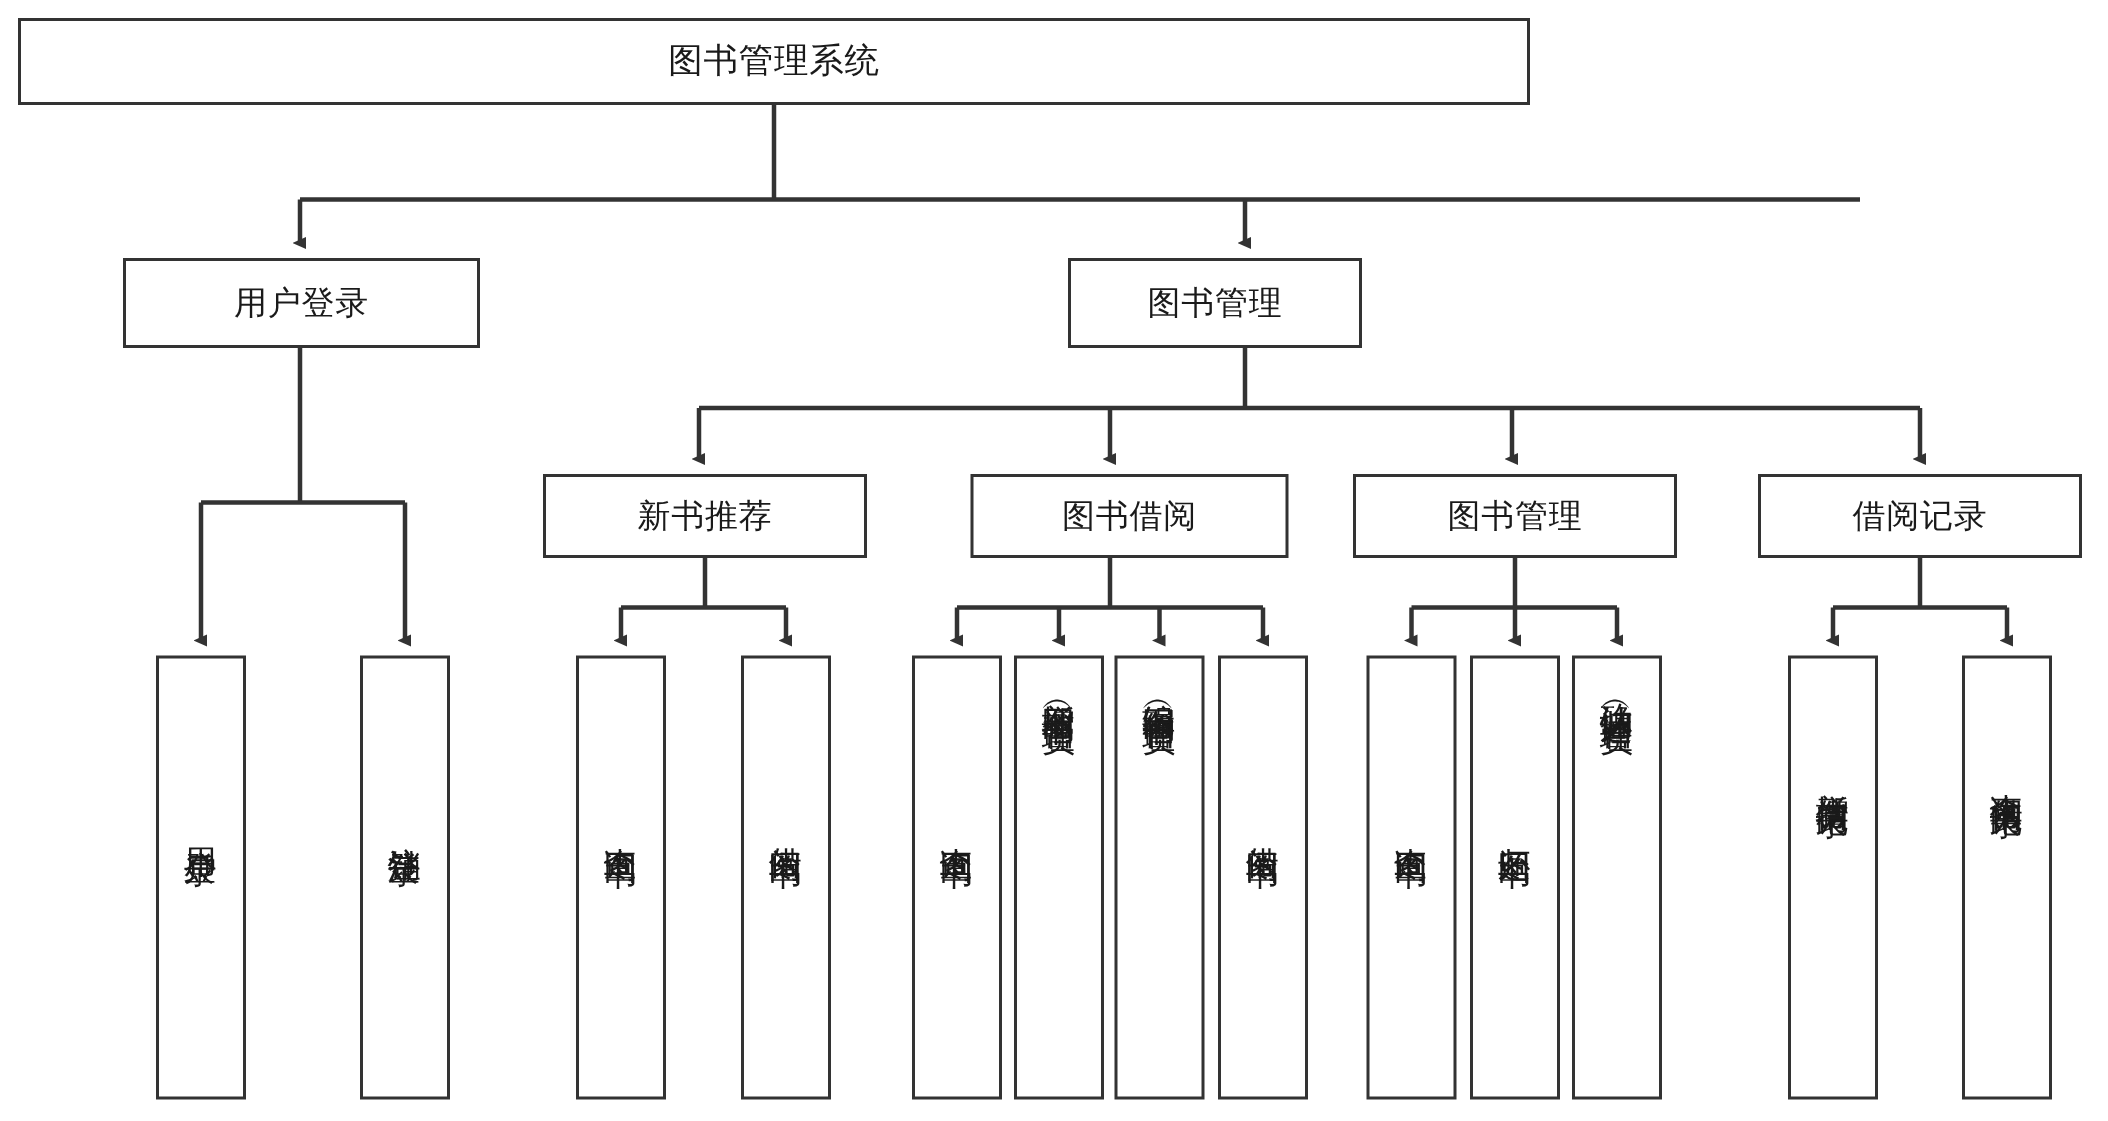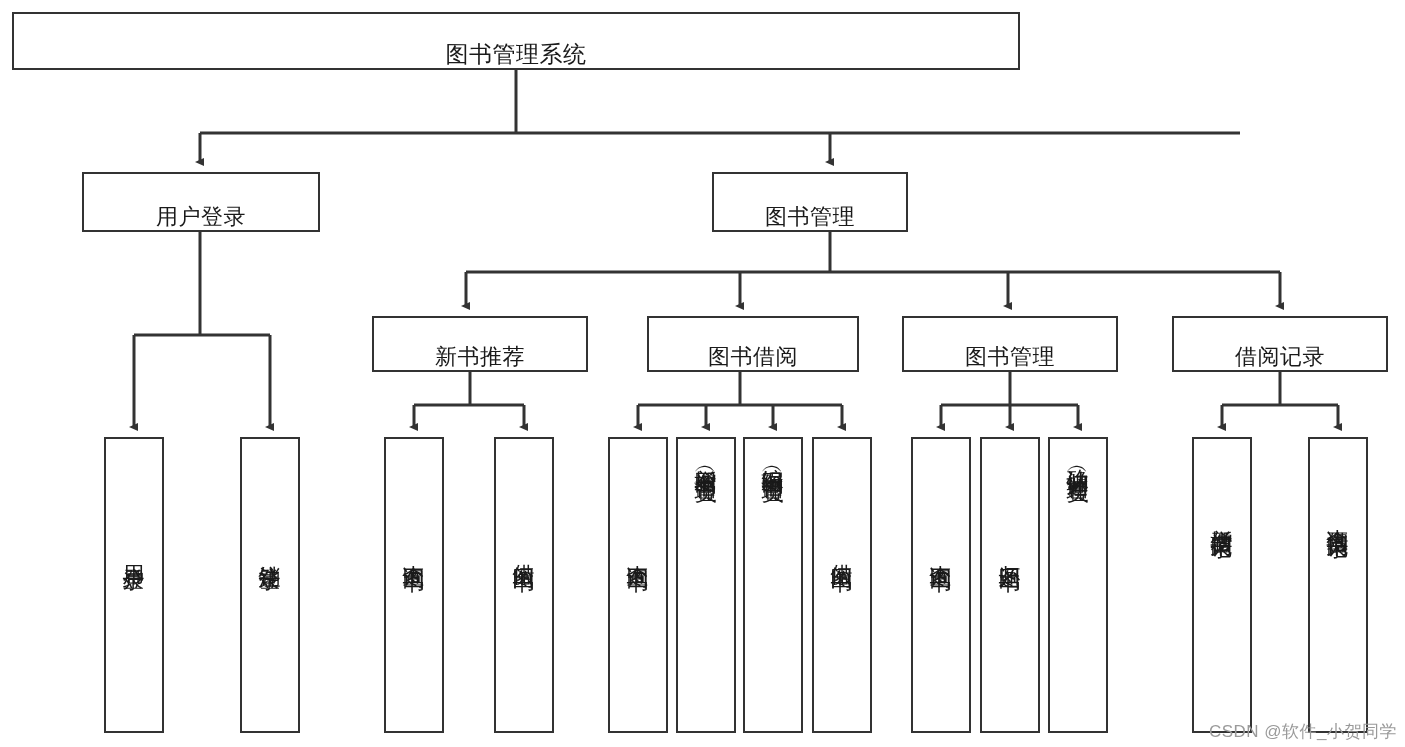--- a/index.html
+++ b/index.html
@@ -25,21 +25,21 @@
     width: 1405px;
     height: 747px;
     pointer-events: none;
   }
   .node {
     position: absolute;
     box-sizing: border-box;
     border: 2px solid #333333;
     background: #ffffff;
     display: flex;
-    align-items: flex-end;
+    align-items: center;
     justify-content: center;
     color: #1a1a1a;
     z-index: 2;
   }
   .node .label {
     display: block;
     text-align: center;
     line-height: 1.18;
     letter-spacing: 0.5px;
   }
@@ -138,21 +138,21 @@
     <span class="label">图书管理系统</span>
   </div>
 
   <div class="node horizontal" style="left:82px; top:172px; width:238px; height:60px;">
     <span class="label">用户登录</span>
   </div>
   <div class="node horizontal" style="left:712px; top:172px; width:196px; height:60px;">
     <span class="label">图书管理</span>
   </div>
 
-  <div class="node horizontal" style="left:372px; top:316px; width:216px; height:56px;">
+  <div class="node horizontal" style="left:362px; top:316px; width:216px; height:56px;">
     <span class="label">新书推荐</span>
   </div>
   <div class="node horizontal" style="left:634px; top:316px; width:212px; height:56px;margin-left:13px;">
     <span class="label">图书借阅</span>
   </div>
   <div class="node horizontal" style="left:902px; top:316px; width:216px; height:56px;">
     <span class="label">图书管理</span>
   </div>
   <div class="node horizontal" style="left:1172px; top:316px; width:216px; height:56px;">
     <span class="label">借阅记录</span>
@@ -195,14 +195,13 @@
     <span class="label">确认归还（管理员）</span>
   </div>
 
   <div class="node vertical mid" style="left:1192px; top:437px; width:60px; height:296px;">
     <span class="label">新增借阅记录</span>
   </div>
   <div class="node vertical mid" style="left:1308px; top:437px; width:60px; height:296px;">
     <span class="label">查询借阅记录</span>
   </div>
 
-  <div class="watermark">CSDN @软件_小贺同学</div>
 </div>
 
 </body></html>

